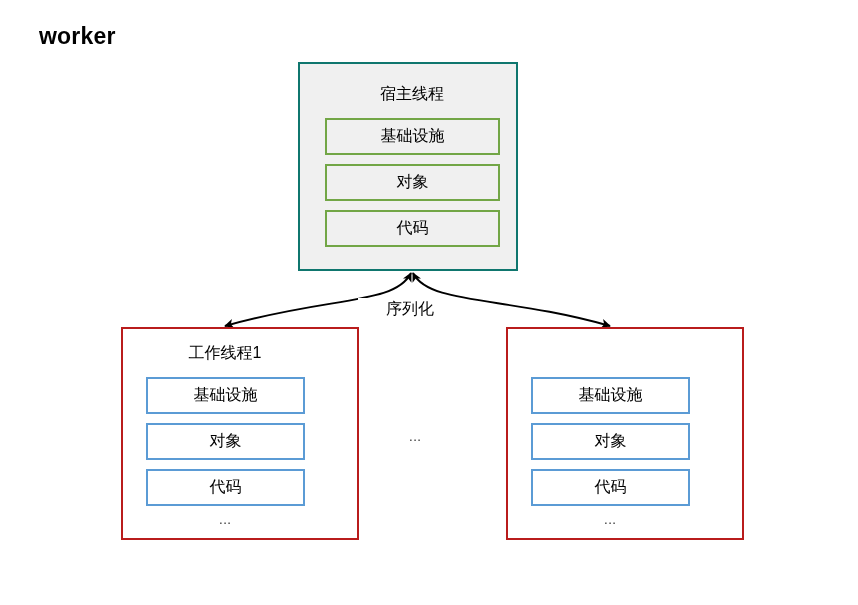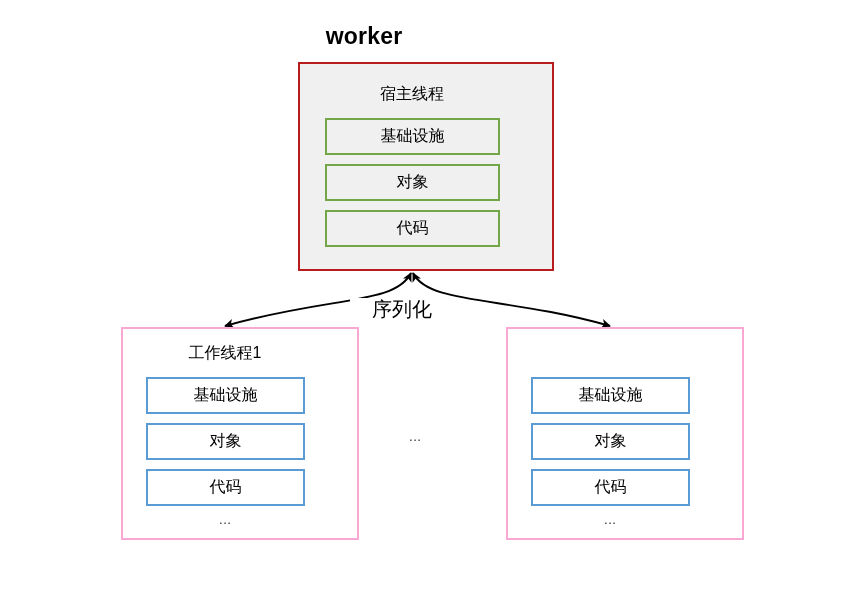--- a/index.html
+++ b/index.html
@@ -19,38 +19,38 @@
     background: #ffffff;
     overflow: hidden;
   }
 
   
   .diagram-title {
     position: absolute;
     left: 0;
     top: 22px;
     width: 728px;
-    text-align: center;
     font-size: 23px;
     font-weight: bold;
     letter-spacing: 0.2px;
     line-height: 28px;
+    padding-left: 39px;
   }
 
   
   .box {
     position: absolute;
     box-sizing: border-box;
   }
   .host-box {
     left: 298px;
     top: 62px;
-    width: 256px;
+    width: 220px;
     height: 209px;
-    border: 2px solid #b91c1c;
+    border: 2px solid #0f766e;
     background: #F0F0F0;
   }
   .host-title {
     position: absolute;
     left: 0;
     top: 20px;
     width: 224px;
     text-align: center;
     font-size: 16px;
     line-height: 20px;
@@ -69,21 +69,21 @@
     font-size: 16px;
   }
   .host-inner.i0 { top: 54px; }
   .host-inner.i1 { top: 100px; }
   .host-inner.i2 { top: 146px; }
 
   .worker-box {
     top: 327px;
     width: 238px;
     height: 213px;
-    border: 2px solid #f9a8d4;
+    border: 2px solid #b91c1c;
     background: #ffffff;
   }
   .worker-box.left  { left: 121px; }
   .worker-box.right { left: 506px; }
 
   .worker-title {
     position: absolute;
     left: 0;
     top: 14px;
     width: 204px;
@@ -127,25 +127,25 @@
     width: 60px;
     text-align: center;
     font-size: 15px;
     color: #4a4a4a;
     line-height: 16px;
   }
 
   
   .edge-label {
     position: absolute;
-    left: 350px;
+    left: 358px;
     top: 298px;
     width: 100px;
     text-align: center;
-    font-size: 20px;
+    font-size: 16px;
     line-height: 20px;
     background: #ffffff;
     padding: 1px 2px;
   }
 
   
   #edges {
     position: absolute;
     left: 0;
     top: 0;

